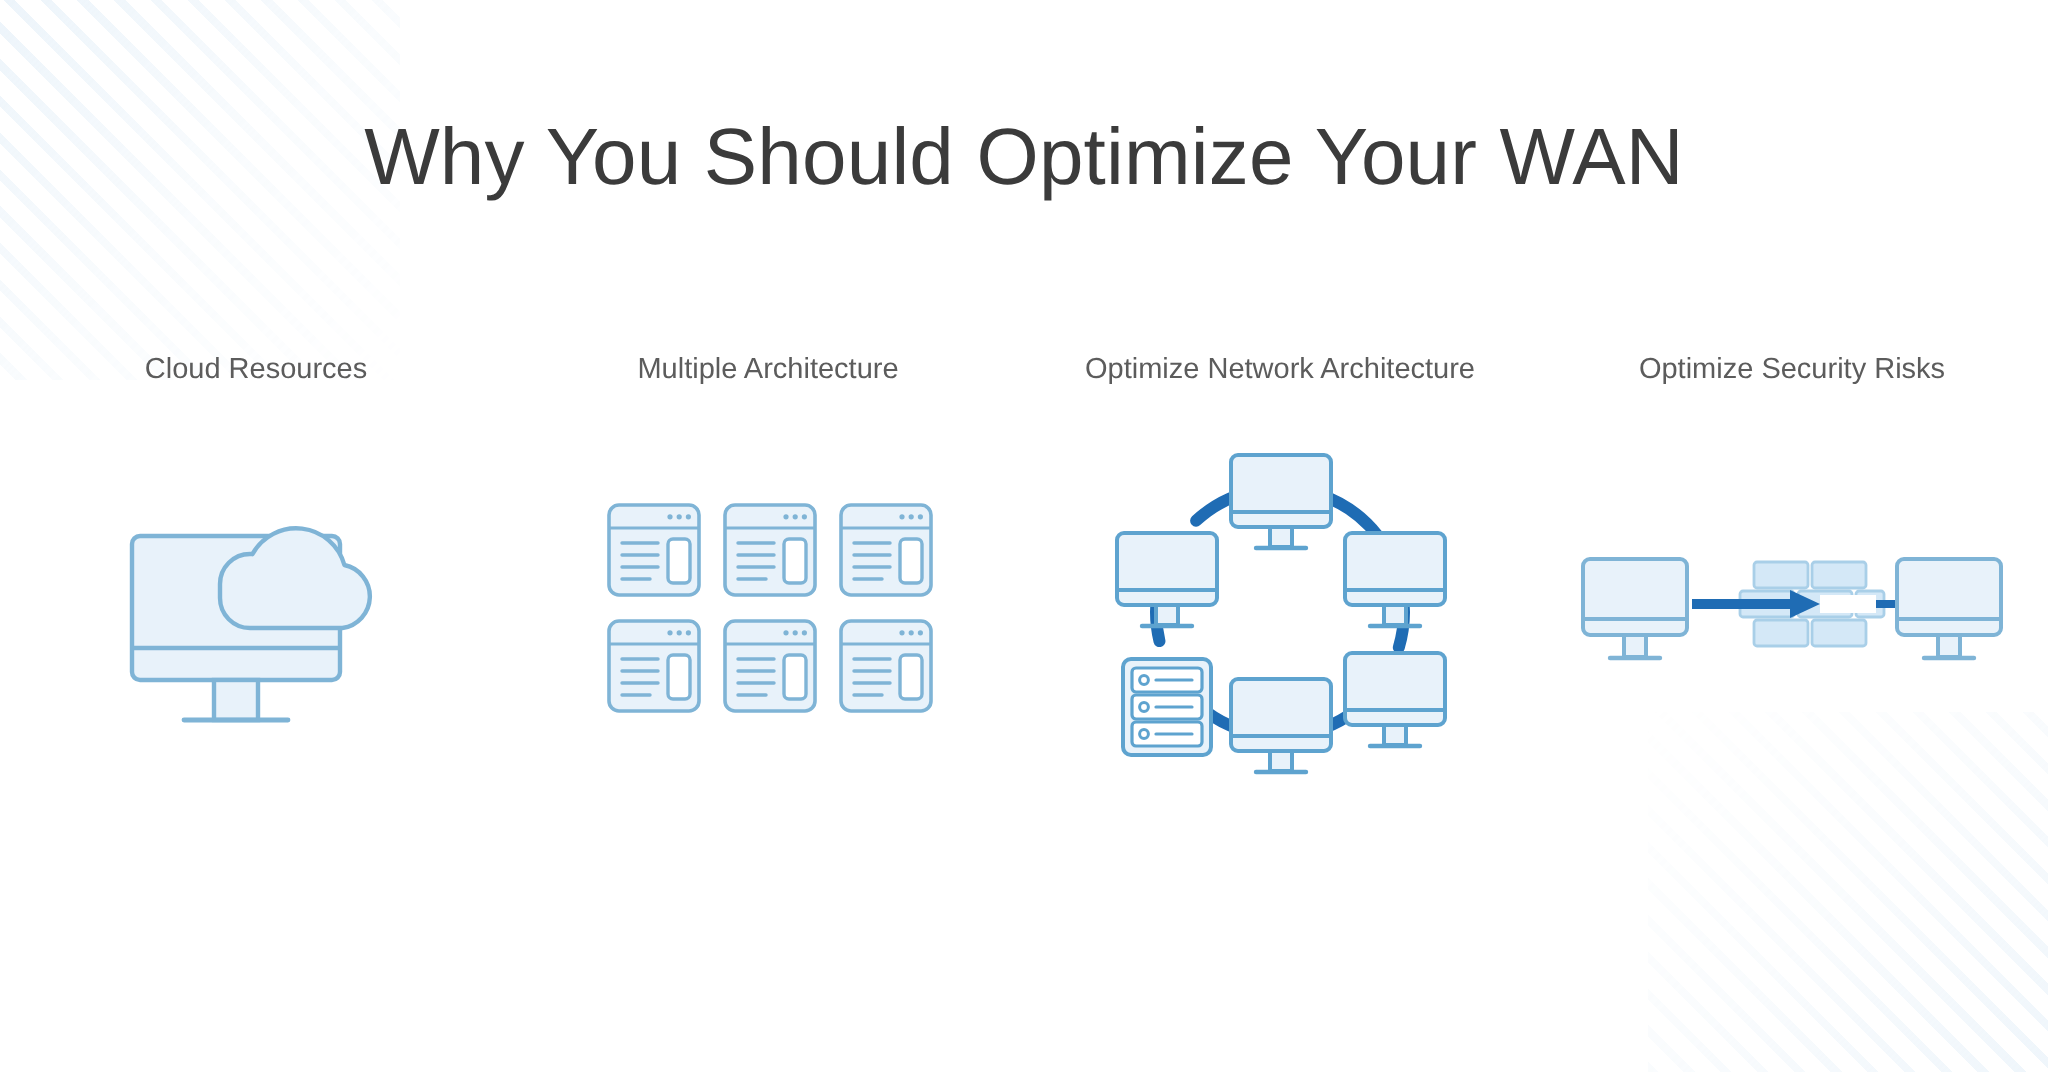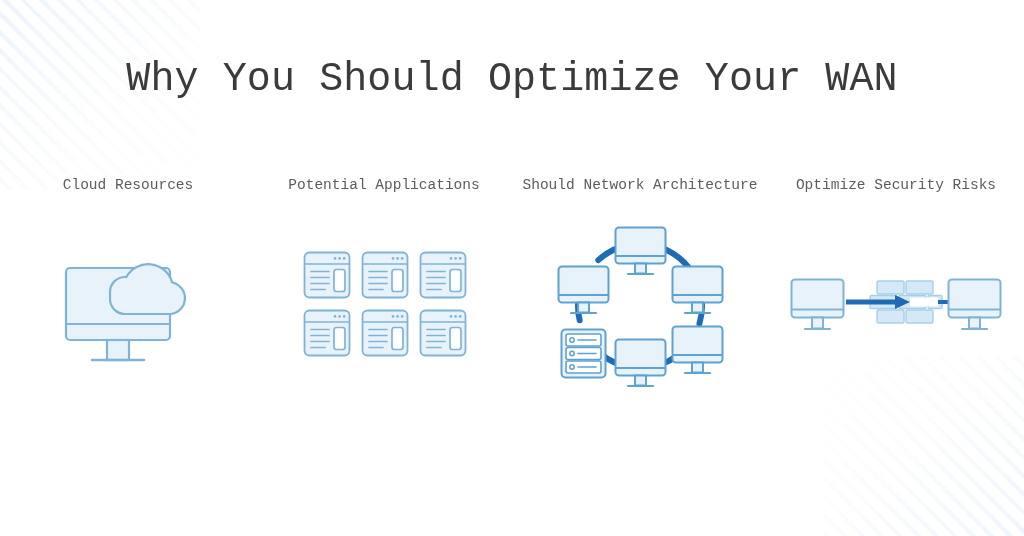--- a/index.html
+++ b/index.html
@@ -9,21 +9,20 @@
   }
   body {
     font-family: "Liberation Sans", sans-serif;
   }
   #slide {
     position: relative;
     width: 1024px;
     height: 536px;
     background: #ffffff;
     overflow: hidden;
-    font-family: Liberation Mono, monospace;
   }
   
   .stripes {
     position: absolute;
     pointer-events: none;
   }
   .stripes-tl {
     top: -40px;
     left: -60px;
     width: 260px;
@@ -119,21 +118,21 @@
 
           <rect x="49" y="94" width="22" height="20" fill="#e8f2fa" stroke="#7fb4d6" stroke-width="2.2"></rect>
           <line x1="34" y1="114" x2="86" y2="114" stroke="#7fb4d6" stroke-width="2.4" stroke-linecap="round"></line>
 
           <path d="M52 46 a15 15 0 0 1 15 -15 a6 6 0 0 1 1.2 0.1 a25 25 0 0 1 46 5.4 a16 16 0 0 1 -1 31.5 L67 68 a15 15 0 0 1 -15 -15 z" fill="#e8f2fa" stroke="#7fb4d6" stroke-width="2.2" stroke-linejoin="round"></path>
         </svg>
       </div>
     </div>
 
     <div class="col">
-      <div class="col-label">Potential Applications</div>
+      <div class="col-label">Multiple Architecture</div>
       <div class="col-art">
         <svg width="165" height="120" viewBox="0 0 165 120">
           <defs>
             <g id="appwin">
               <rect x="0.5" y="0.5" width="45" height="45" rx="5" ry="5" fill="#e8f2fa" stroke="#7fb4d6" stroke-width="1.8"></rect>
               <line x1="0.5" y1="12" x2="45.5" y2="12" stroke="#7fb4d6" stroke-width="1.6"></line>
               <circle cx="31" cy="6.4" r="1.3" fill="#7fb4d6"></circle>
               <circle cx="35.6" cy="6.4" r="1.3" fill="#7fb4d6"></circle>
               <circle cx="40.2" cy="6.4" r="1.3" fill="#7fb4d6"></circle>
               <line x1="7" y1="19.5" x2="25" y2="19.5" stroke="#7fb4d6" stroke-width="1.7" stroke-linecap="round"></line>
@@ -159,21 +158,21 @@
               <use href="#appwin" x="60" y="64"></use>
             </g>
           <g>
               <use href="#appwin" x="118" y="64"></use>
             </g>
         </svg>
       </div>
     </div>
 
     <div class="col">
-      <div class="col-label">Should Network Architecture</div>
+      <div class="col-label">Optimize Network Architecture</div>
       <div class="col-art">
         <svg width="190" height="170" viewBox="0 0 190 170">
           <defs>
             <g id="netmon">
               <rect x="0.5" y="0.5" width="50" height="36" rx="3.5" ry="3.5" fill="#e8f2fa" stroke="#5ea3cf" stroke-width="2"></rect>
               <line x1="0.5" y1="29" x2="50.5" y2="29" stroke="#5ea3cf" stroke-width="2"></line>
               <rect x="20" y="36.5" width="11" height="10" fill="#e8f2fa" stroke="#5ea3cf" stroke-width="2"></rect>
               <line x1="13" y1="47" x2="38" y2="47" stroke="#5ea3cf" stroke-width="2.2" stroke-linecap="round"></line>
             </g>
           </defs>

